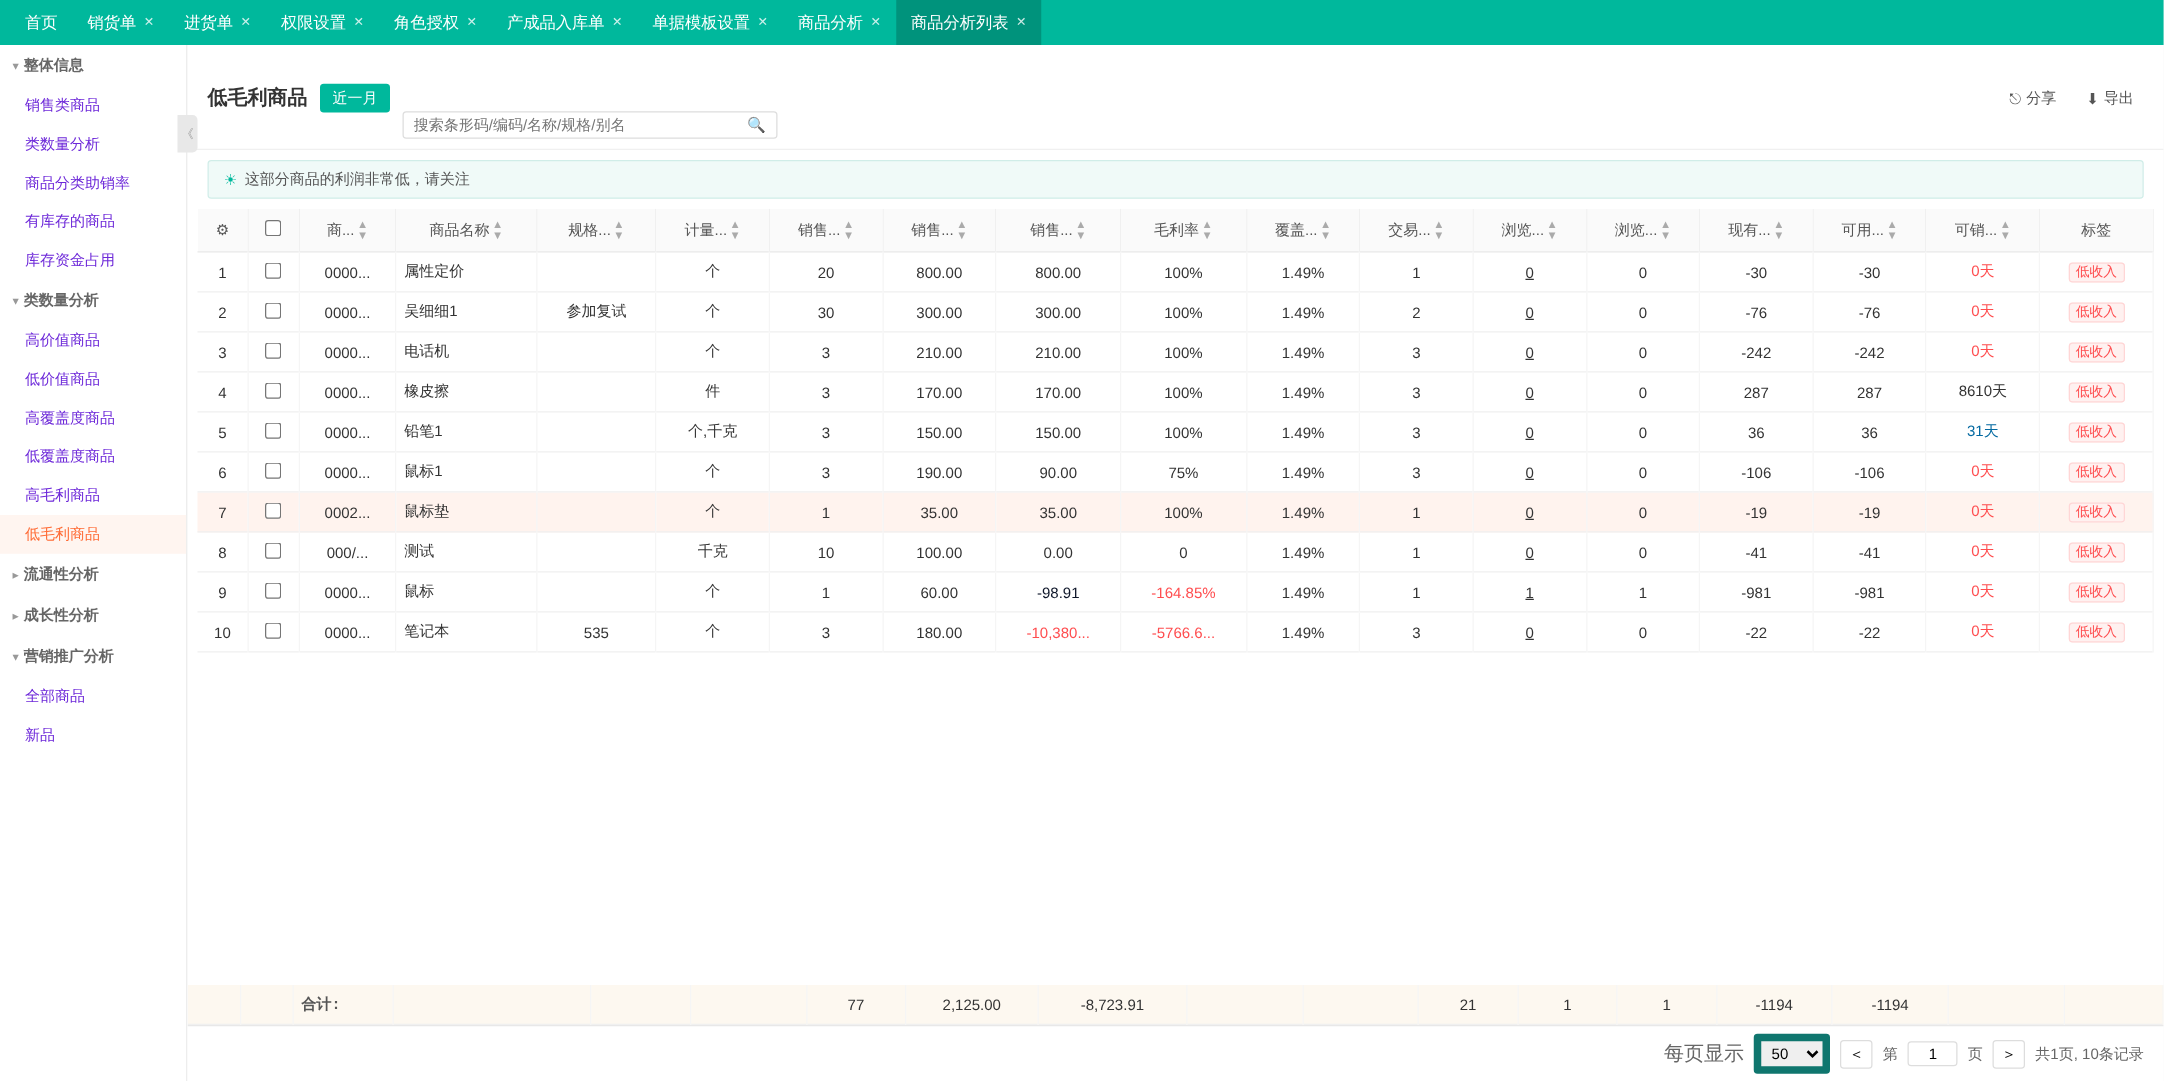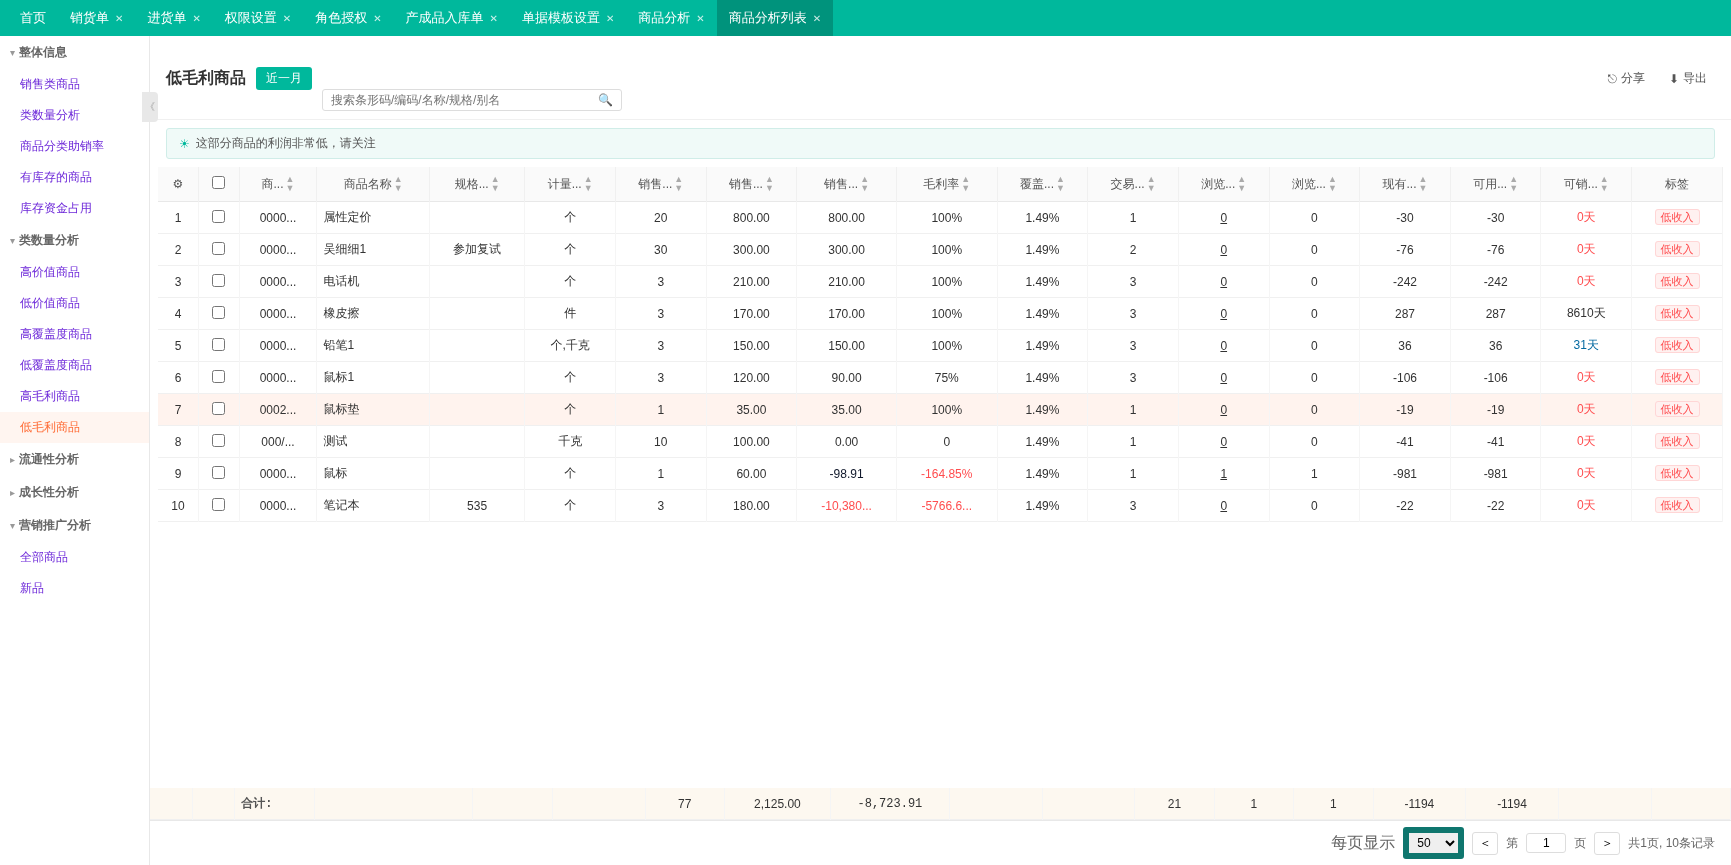--- a/index.html
+++ b/index.html
@@ -551,21 +551,21 @@
       <td><span class="tag-low-income">低收入</span></td>
     </tr>
             <tr>
       <td>6</td>
       <td><input type="checkbox" style=""></td>
       <td>0000...</td>
       <td class="text-left">鼠标1</td>
       <td></td>
       <td>个</td>
       <td>3</td>
-      <td>120.00</td>
+      <td>190.00</td>
       <td style="color:#333">90.00</td>
       <td style="color:#333">75%</td>
       <td>1.49%</td>
       <td>3</td>
       <td><span class="underline-link">0</span></td>
       <td>0</td>
       <td>-106</td>
       <td>-106</td>
       <td style="color:#ff4d4f">0天</td>
       <td><span class="tag-low-income">低收入</span></td>
@@ -659,21 +659,21 @@
         <tbody>
           <tr class="footer-row">
             <td style="width:32px;"></td>
             <td style="width:32px;"></td>
             <td style="width:60px; text-align:left; font-weight:600; color:#555;font-family:Liberation Mono, monospace;">合计:</td>
             <td style="width:120px;"></td>
             <td style="width:60px;"></td>
             <td style="width:70px;"></td>
             <td style="width:60px;">77</td>
             <td style="width:80px;">2,125.00</td>
-            <td style="width:90px;font-family:Liberation Mono, monospace;">-8,723.91</td>
+            <td style="width:90px;">-8,723.91</td>
             <td style="width:70px;"></td>
             <td style="width:70px;"></td>
             <td style="width:60px;">21</td>
             <td style="width:60px;">1</td>
             <td style="width:60px;">1</td>
             <td style="width:70px;">-1194</td>
             <td style="width:70px;">-1194</td>
             <td style="width:70px;"></td>
             <td style="width:60px;"></td>
           </tr>

